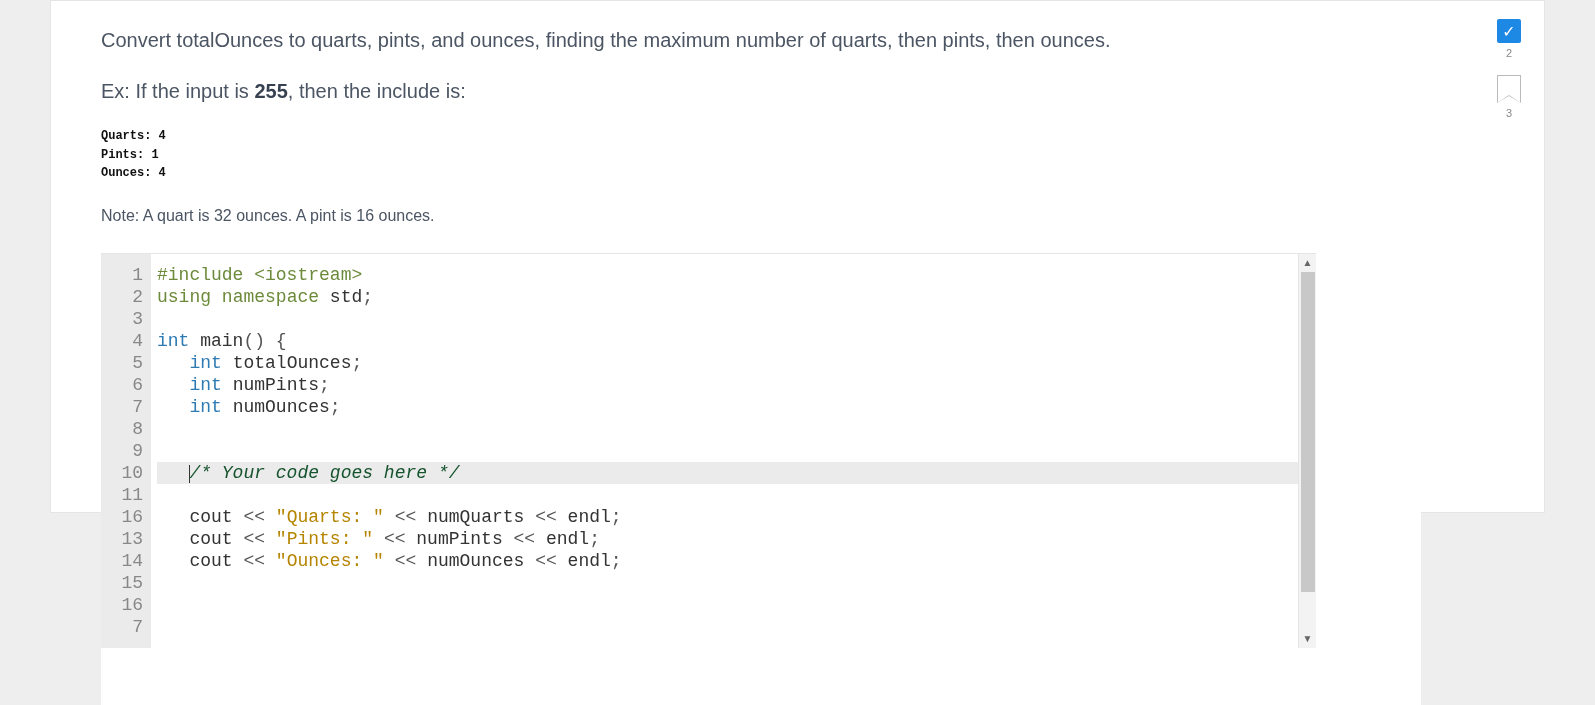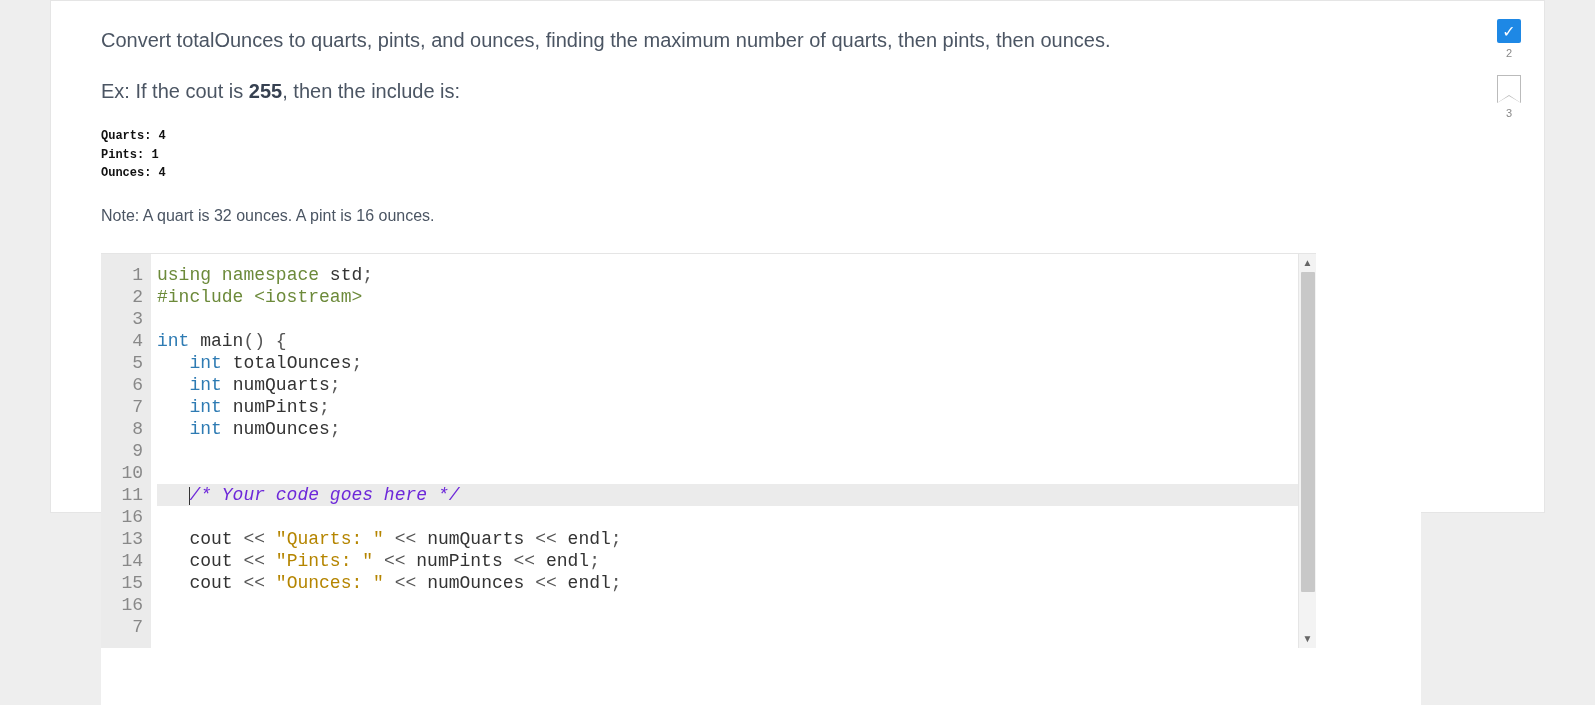--- a/index.html
+++ b/index.html
@@ -84,21 +84,21 @@
     white-space: pre;
     color: #333;
   }
   .code-line.highlight {
     background: #ebebeb;
   }
   .tok-pp { color: #6c8a3a; }
   .tok-kw { color: #6c8a3a; }
   .tok-type { color: #2e7bb3; }
   .tok-str { color: #b58500; }
-  .tok-cmt { color: #6d28d9; font-style: italic; }
+  .tok-cmt { color: #14532d; font-style: italic; }
   .tok-id { color: #333; }
   .tok-op { color: #555; }
   .cursor {
     display: inline-block;
     width: 1px;
     height: 18px;
     background: #333;
     vertical-align: text-bottom;
     margin-right: -1px;
   }
@@ -187,21 +187,21 @@
 </head>
 <body>
 
 <div class="outer">
 
   <div class="content">
 
     <p class="problem-text">Convert totalOunces to quarts, pints, and ounces, finding the maximum number of quarts, then pints, then ounces.</p>
 
     <p class="problem-text">
-      <span>Ex: If the cout is </span><b>255</b><span>, then the include is:</span>
+      <span>Ex: If the input is </span><b>255</b><span>, then the include is:</span>
     </p>
 
     <div class="example-output">
       <div>Quarts: 4</div>
       <div>Pints: 1</div>
       <div>Ounces: 4</div>
     </div>
 
     <p class="note">Note: A quart is 32 ounces. A pint is 16 ounces.</p>
 
@@ -220,26 +220,25 @@
             <div>10</div>
             <div>11</div>
             <div>16</div>
             <div>13</div>
             <div>14</div>
             <div>15</div>
             <div>16</div>
             <div>7</div>
           </div>
         <div class="code-area" id="codearea">
+            <div class="code-line"><span class="tok-pp">#include &lt;iostream&gt;</span></div>
             <div class="code-line"><span class="tok-kw">using</span><span> </span><span class="tok-kw">namespace</span><span> </span><span class="tok-id">std</span><span class="tok-op">;</span></div>
-            <div class="code-line"><span class="tok-pp">#include &lt;iostream&gt;</span></div>
             <div class="code-line"></div>
             <div class="code-line"><span class="tok-type">int</span><span> </span><span class="tok-id">main</span><span class="tok-op">() {</span></div>
             <div class="code-line"><span>   </span><span class="tok-type">int</span><span> </span><span class="tok-id">totalOunces</span><span class="tok-op">;</span></div>
-            <div class="code-line"><span>   </span><span class="tok-type">int</span><span> </span><span class="tok-id">numQuarts</span><span class="tok-op">;</span></div>
             <div class="code-line"><span>   </span><span class="tok-type">int</span><span> </span><span class="tok-id">numPints</span><span class="tok-op">;</span></div>
             <div class="code-line"><span>   </span><span class="tok-type">int</span><span> </span><span class="tok-id">numOunces</span><span class="tok-op">;</span></div>
             <div class="code-line"></div>
             <div class="code-line"></div>
             <div class="code-line highlight"><span>   </span><span class="cursor"></span><span class="tok-cmt">/* Your code goes here */</span></div>
             <div class="code-line"></div>
             <div class="code-line"><span>   </span><span class="tok-id">cout</span><span> </span><span class="tok-op">&lt;&lt;</span><span> </span><span class="tok-str">"Quarts: "</span><span> </span><span class="tok-op">&lt;&lt;</span><span> </span><span class="tok-id">numQuarts</span><span> </span><span class="tok-op">&lt;&lt;</span><span> </span><span class="tok-id">endl</span><span class="tok-op">;</span></div>
             <div class="code-line"><span>   </span><span class="tok-id">cout</span><span> </span><span class="tok-op">&lt;&lt;</span><span> </span><span class="tok-str">"Pints: "</span><span> </span><span class="tok-op">&lt;&lt;</span><span> </span><span class="tok-id">numPints</span><span> </span><span class="tok-op">&lt;&lt;</span><span> </span><span class="tok-id">endl</span><span class="tok-op">;</span></div>
             <div class="code-line"><span>   </span><span class="tok-id">cout</span><span> </span><span class="tok-op">&lt;&lt;</span><span> </span><span class="tok-str">"Ounces: "</span><span> </span><span class="tok-op">&lt;&lt;</span><span> </span><span class="tok-id">numOunces</span><span> </span><span class="tok-op">&lt;&lt;</span><span> </span><span class="tok-id">endl</span><span class="tok-op">;</span></div>
             <div class="code-line"></div>

